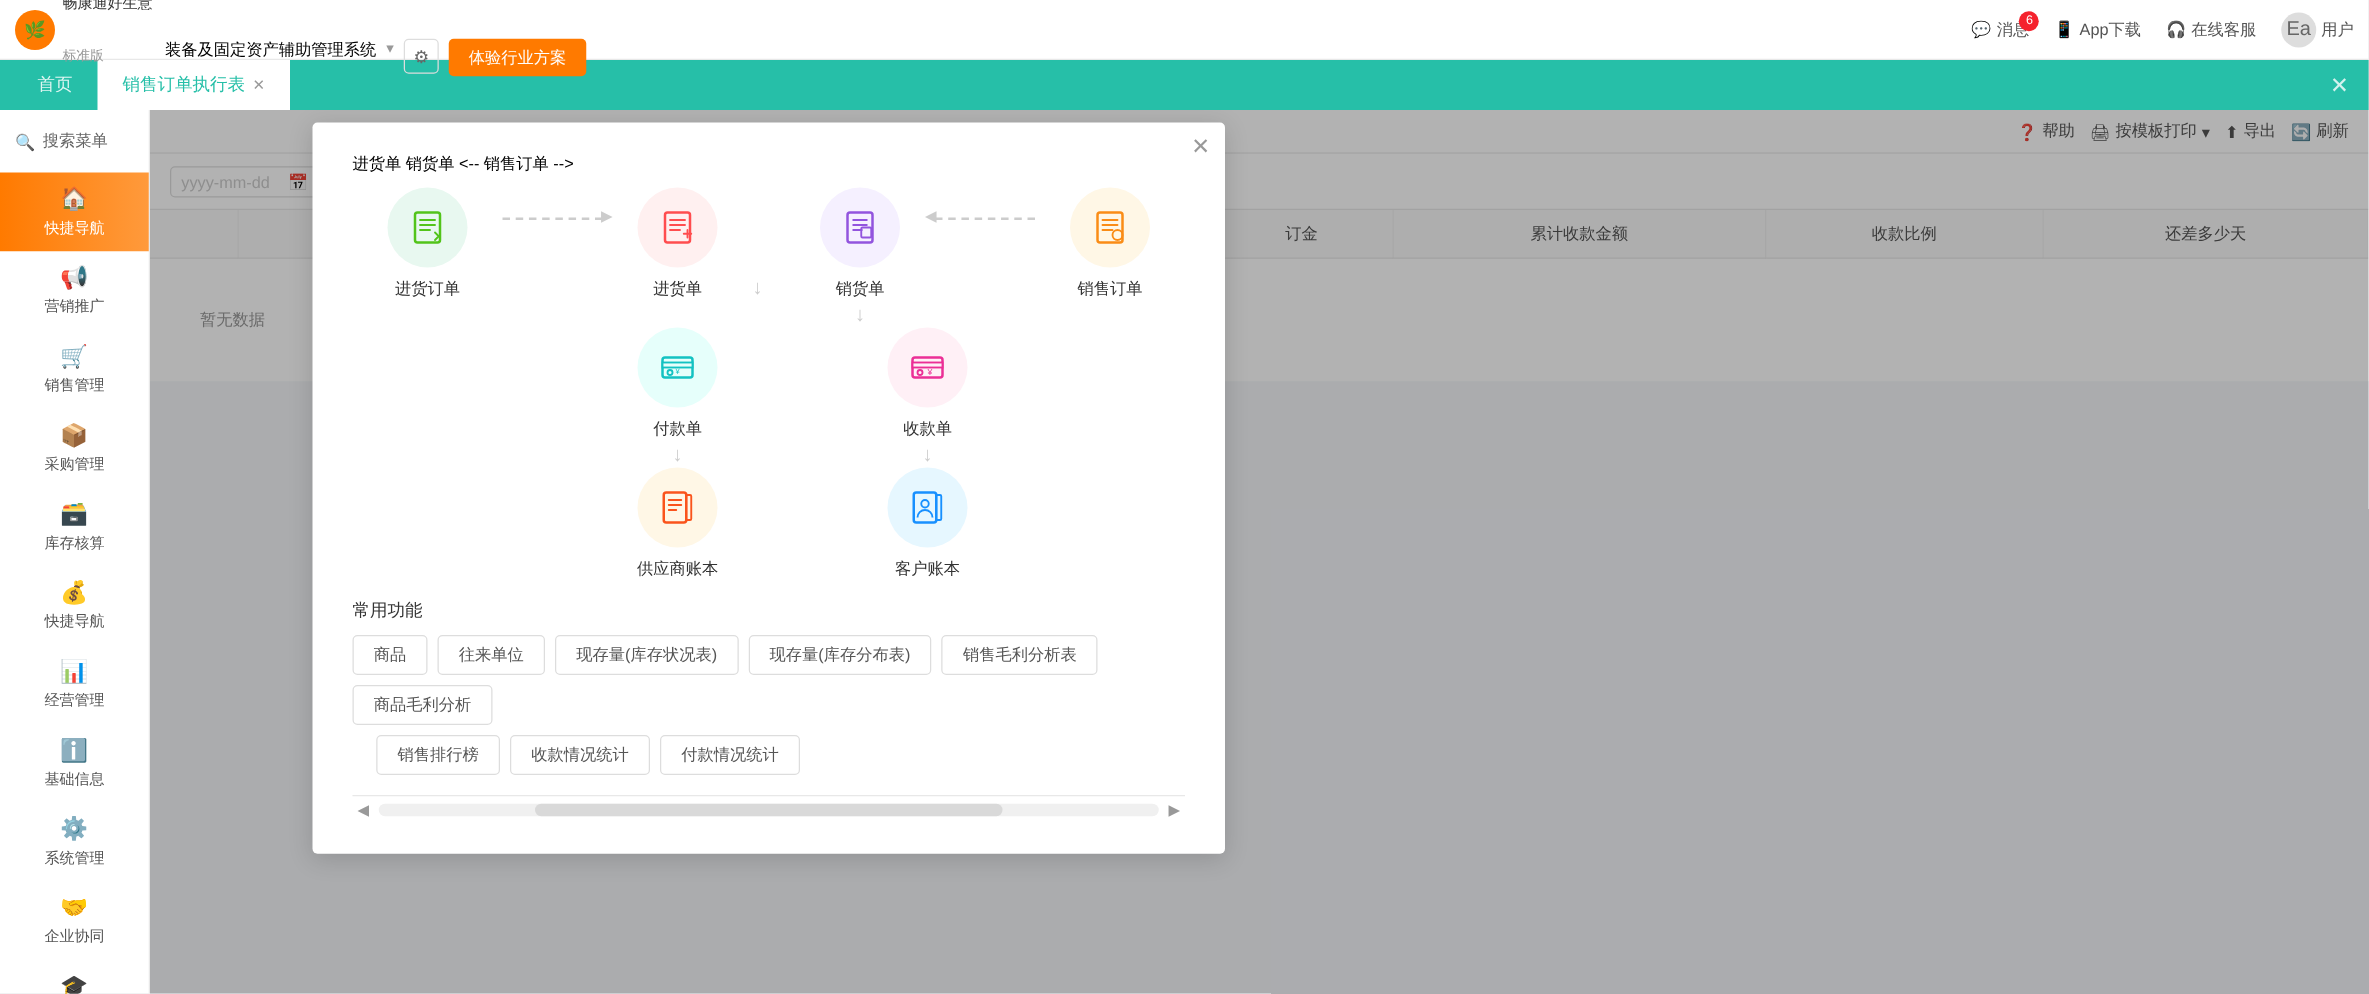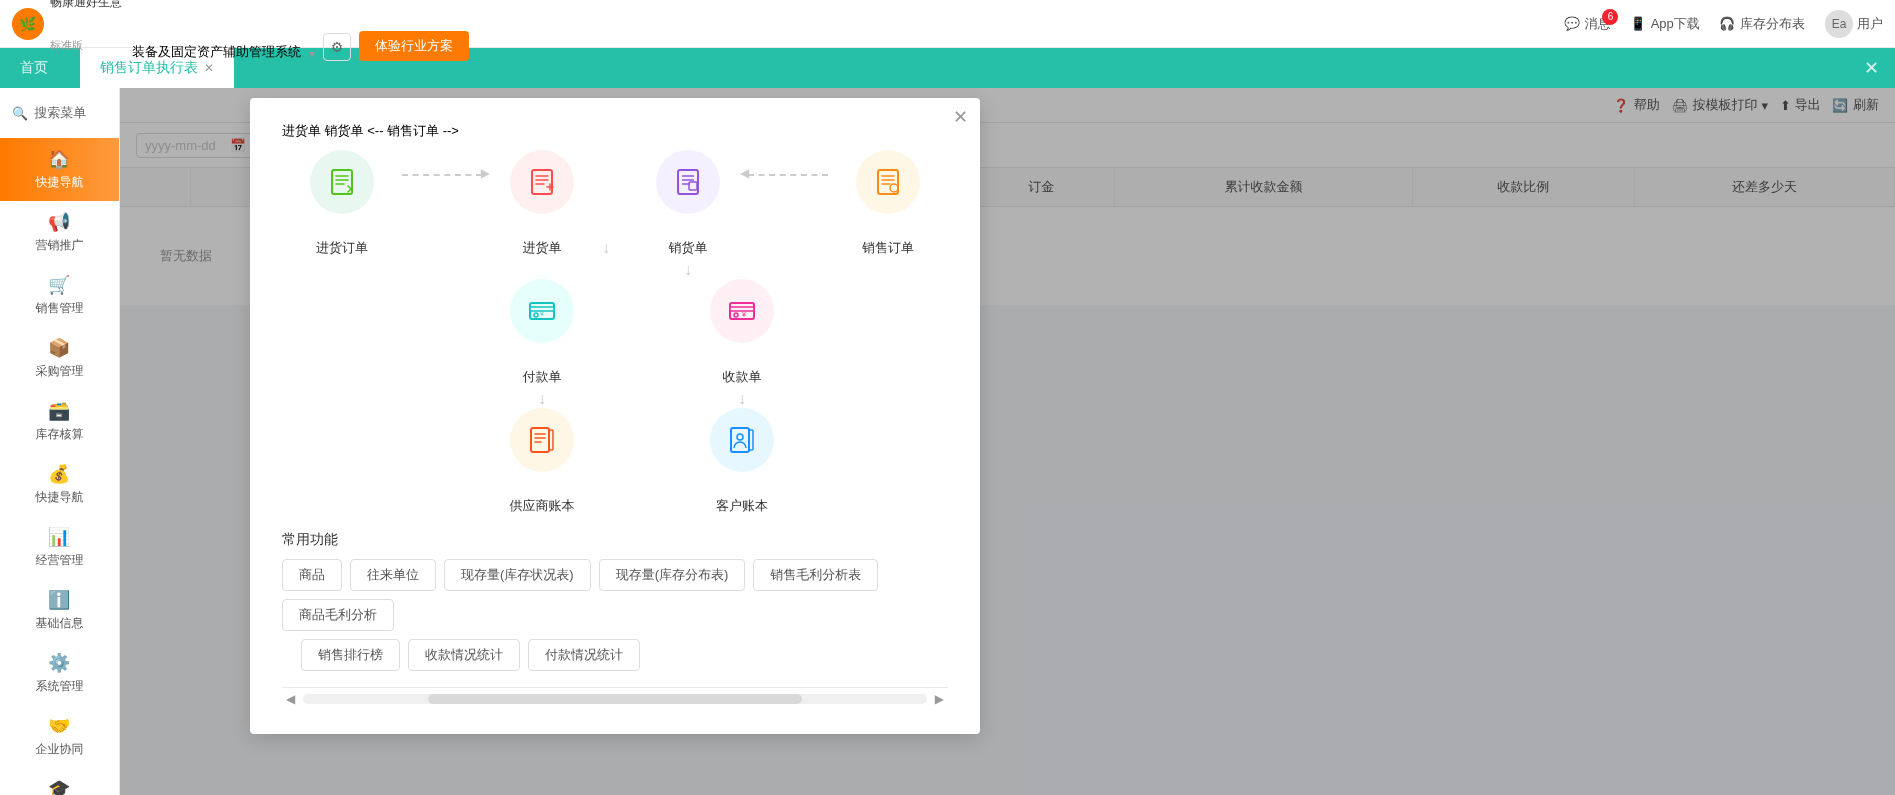--- a/index.html
+++ b/index.html
@@ -26,21 +26,21 @@
       width: 32px; height: 32px;
       background: #ff7a00;
       border-radius: 50%;
       display: flex; align-items: center; justify-content: center;
       color: white; font-size: 14px; font-weight: bold;
     }
     .logo-text { font-size: 12px; color: #333; line-height: 1.3; }
     .system-title {
       flex: 1;
       display: flex;
-      align-items: flex-end;
+      align-items: flex-start;
       gap: 8px;
       margin-top: 45px;
     }
     .system-arrow { color: #999; font-size: 12px; }
     .gear-btn {
       width: 28px; height: 28px;
       border: 1px solid #ddd;
       border-radius: 4px;
       display: flex; align-items: center; justify-content: center;
       cursor: pointer; color: #666; font-size: 14px;
@@ -76,31 +76,30 @@
       line-height: 16px;
       text-align: center;
       position: absolute;
       top: -6px; right: -8px;
     }
     .user-avatar {
       width: 28px; height: 28px;
       border-radius: 50%;
       background: #ddd;
       display: flex; align-items: center; justify-content: center;
-      font-size: 12px; color: #666;
+      font-size: 16px; color: #666;
     }
 
     
     .tab-bar {
       height: 40px;
       background: #26bfa8;
       display: flex;
       align-items: center;
-      padding: 0 0 0 0;
-      gap: 12px;
+      padding: 0 0 0 10px;
     }
     .tab-item {
       height: 40px;
       padding: 0 20px;
       display: flex; align-items: center;
       cursor: pointer;
       color: rgba(255,255,255,0.85);
       font-size: 14px;
       position: relative;
     }
@@ -267,21 +266,21 @@
     }
     .modal-close {
       position: absolute;
       top: 8px; right: 12px;
       font-size: 18px; color: #999; cursor: pointer;
     }
     .flow-item {
       display: flex;
       flex-direction: column;
       align-items: center;
-      gap: 25px;
+      gap: 8px;
       width: 120px;
     }
     .flow-circle {
       width: 64px; height: 64px;
       border-radius: 50%;
       display: flex; align-items: center; justify-content: center;
       font-size: 26px;
     }
     .flow-circle.green { background: #e8f8f0; color: #52c41a; }
     .flow-circle.red { background: #fff0f0; color: #ff4d4f; }
@@ -359,21 +358,21 @@
       <span>💬</span>
       <span>消息</span>
       <span class="badge">6</span>
     </div>
     <div class="header-icon-item">
       <span>📱</span>
       <span>App下载</span>
     </div>
     <div class="header-icon-item">
       <span>🎧</span>
-      <span>库存分布表</span>
+      <span>在线客服</span>
     </div>
     <div class="header-icon-item">
       <div class="user-avatar">
         <span>Ea</span>
       </div>
       <span>用户</span>
     </div>
   </div>
 </div>
 

